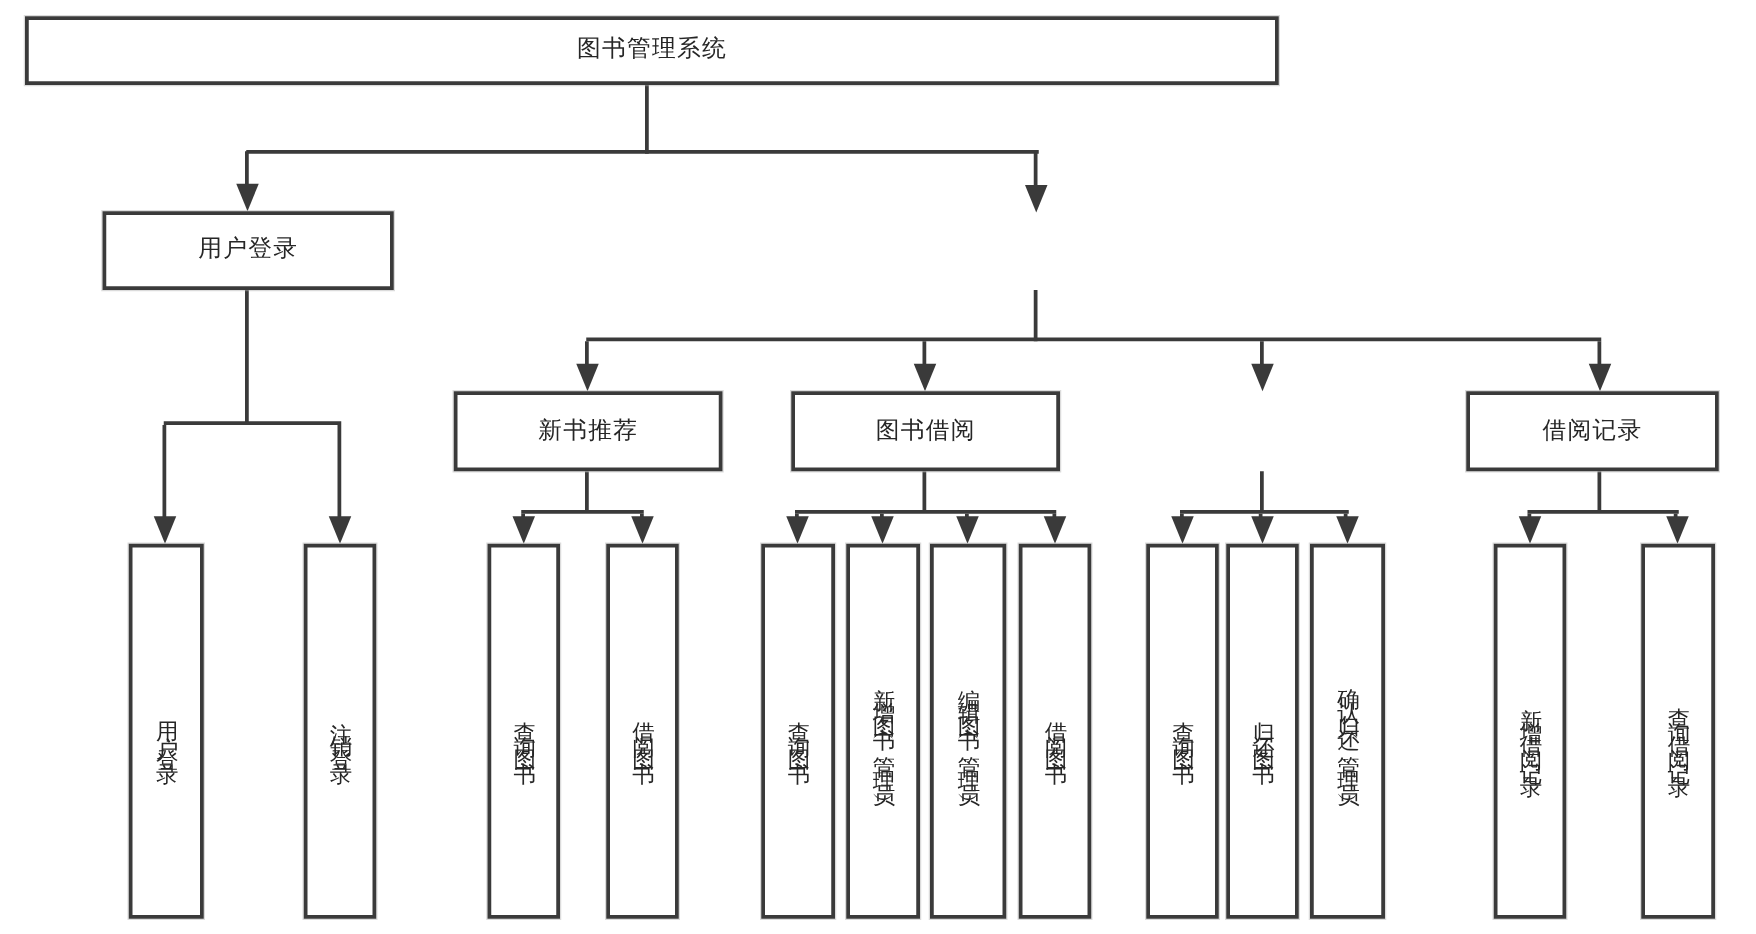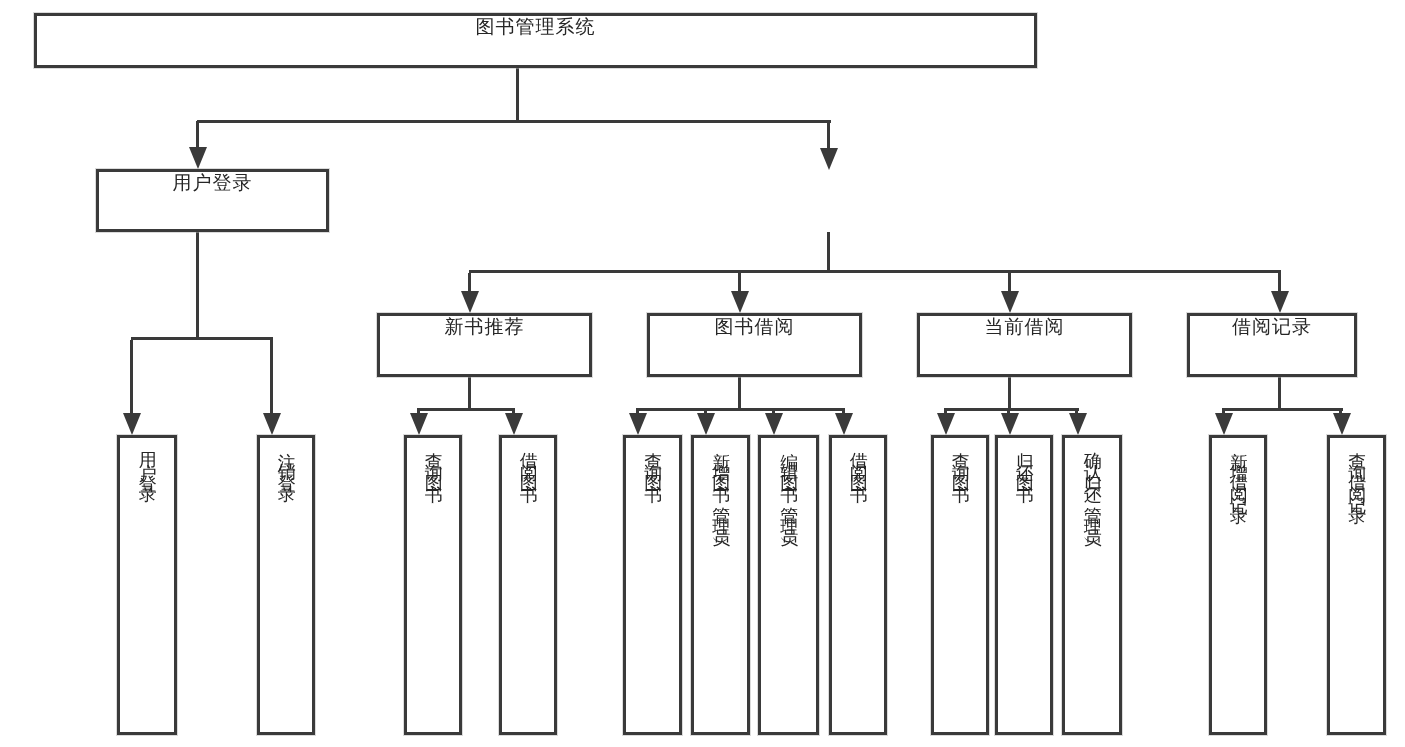--- a/index.html
+++ b/index.html
@@ -8,24 +8,23 @@
     width:1405px;height:747px;
     background:#ffffff;
     font-family:"Liberation Sans","DejaVu Sans",sans-serif;
     overflow:hidden;
   }
   .node{
     position:absolute;
     box-sizing:border-box;
     border:3px solid var(--line,#3a3a3a);
     background:#ffffff;
-    display:flex;justify-content:center;
+    display:flex;align-items:center;justify-content:center;
     color:var(--text,#262626);
     box-shadow:0 0 0 1px rgba(175,175,175,.45);
-    margin-left:14px;
   }
   .node .node-label{
     font-size:19px;
     letter-spacing:1px;
     white-space:nowrap;
     line-height:1.2;
   }
   .node.vertical .node-label{
     writing-mode:vertical-rl;
     text-orientation:mixed;
@@ -111,24 +110,21 @@
     </div>
     <div class="node" style="left: 82px; top: 169px; width: 233px; height: 63px;">
       <span class="node-label">用户登录</span>
     </div>
     <div class="node" style="left: 633px; top: 313px; width: 215px; height: 64px;">
       <span class="node-label">图书借阅</span>
     </div>
     <div class="node" style="left: 363px; top: 313px; width: 215px; height: 64px;">
       <span class="node-label">新书推荐</span>
     </div>
-    <div class="node" style="left: 903px; top: 313px; width: 215px; height: 64px;">
-      <span class="node-label">当前借阅</span>
-    </div>
-    <div class="node" style="left: 1173px; top: 313px; width: 170px; height: 64px;">
+    <div class="node" style="left: 1173px; top: 313px; width: 202px; height: 64px;">
       <span class="node-label">借阅记录</span>
     </div>
     <div class="node vertical" style="left: 103px; top: 435px; width: 60px; height: 300px;">
       <span class="node-label">用户登录</span>
     </div>
     <div class="node vertical" style="left: 243px; top: 435px; width: 58px; height: 300px;">
       <span class="node-label">注销登录</span>
     </div>
     <div class="node vertical" style="left: 390px; top: 435px; width: 58px; height: 300px;">
       <span class="node-label">查询图书</span>

